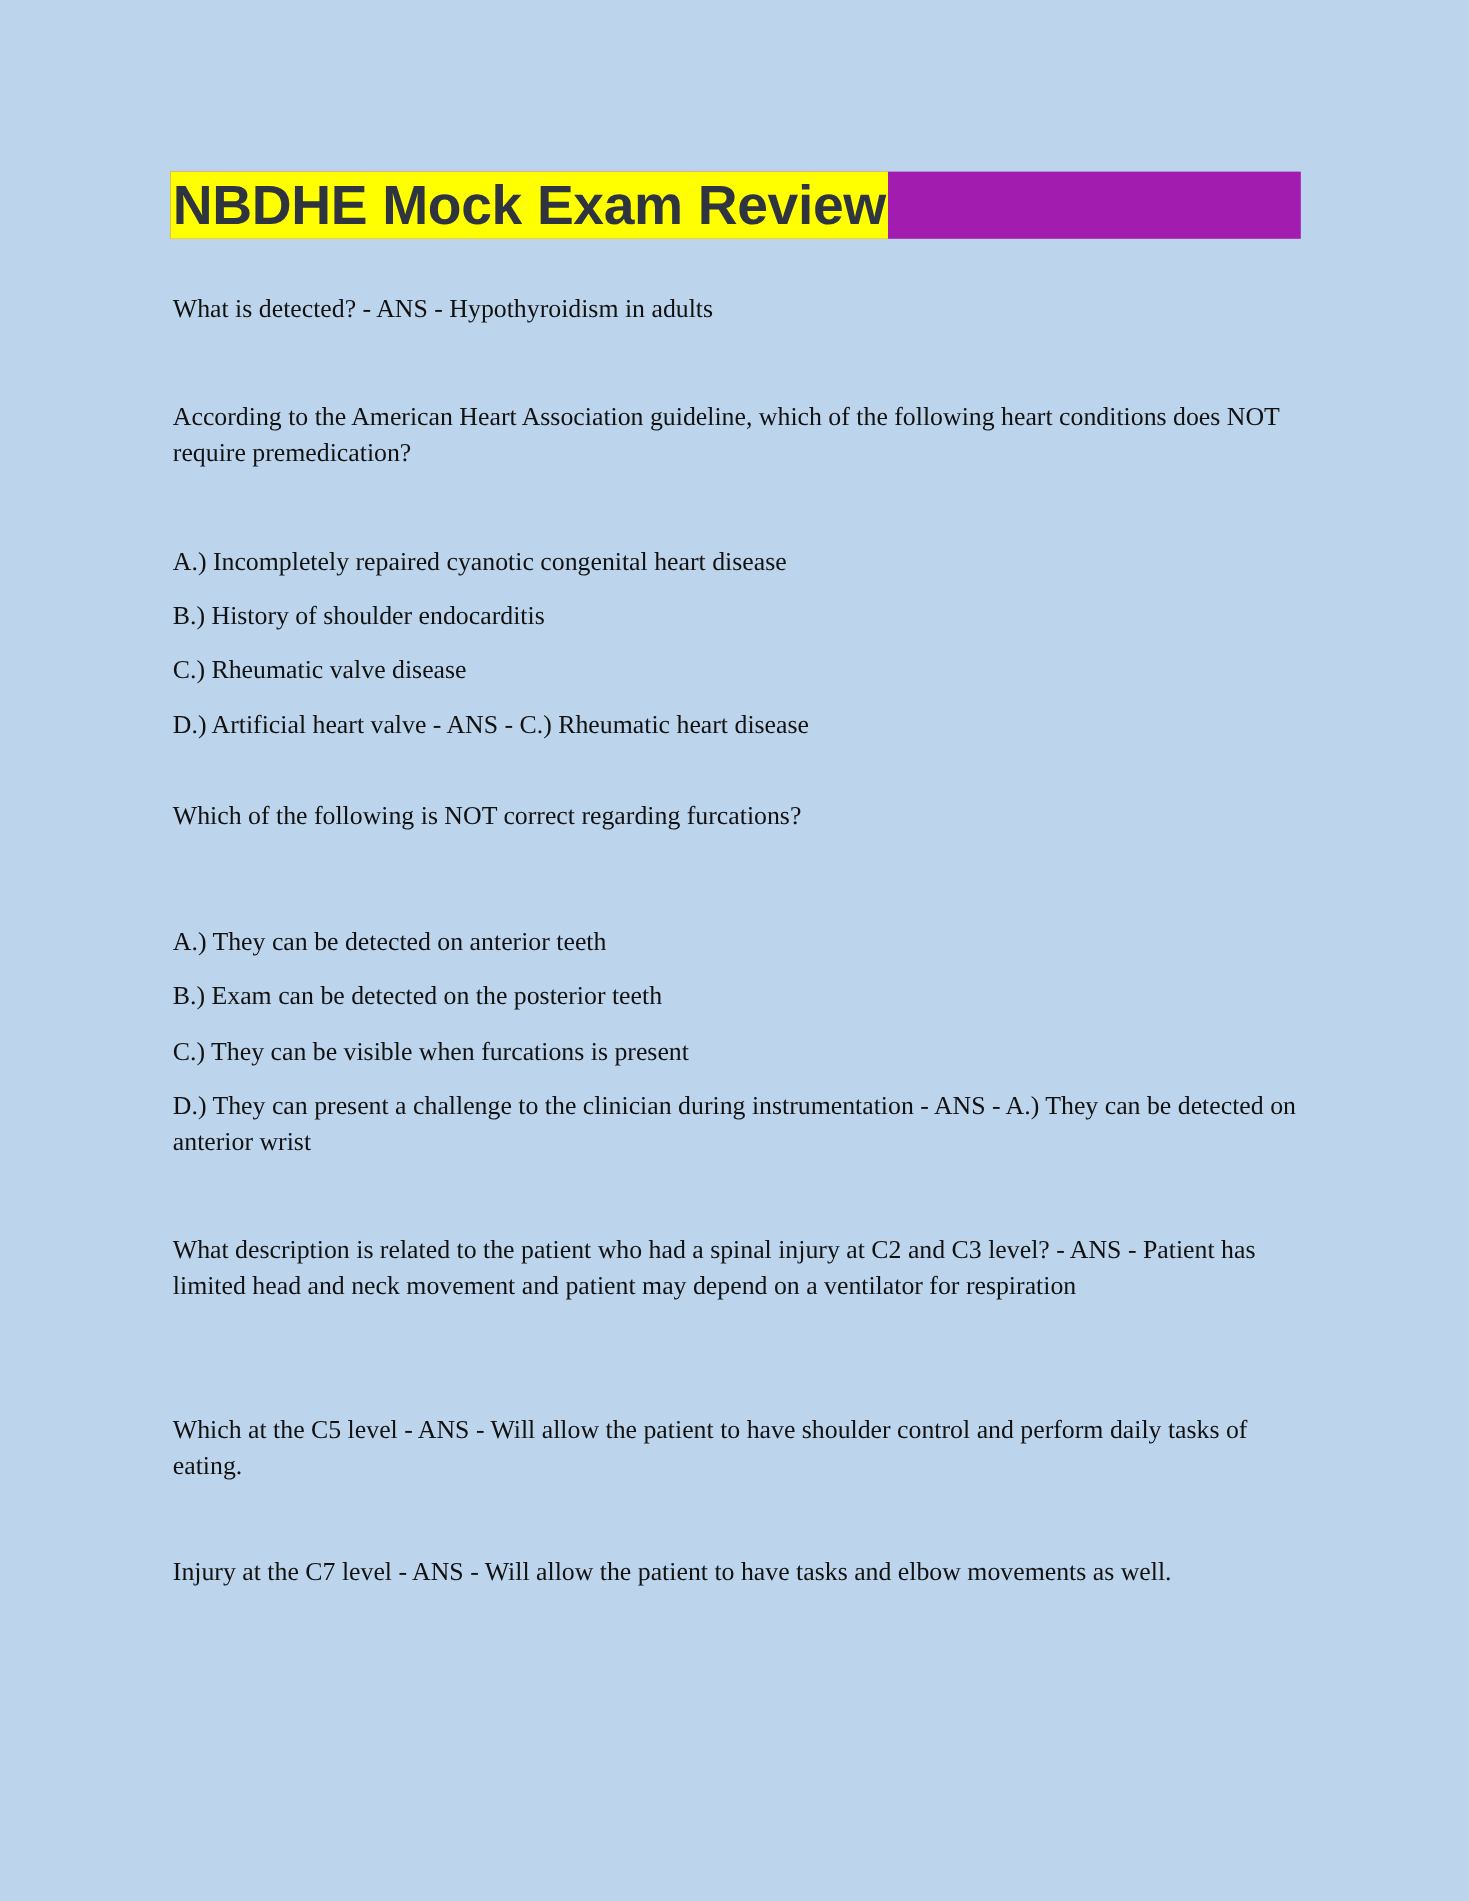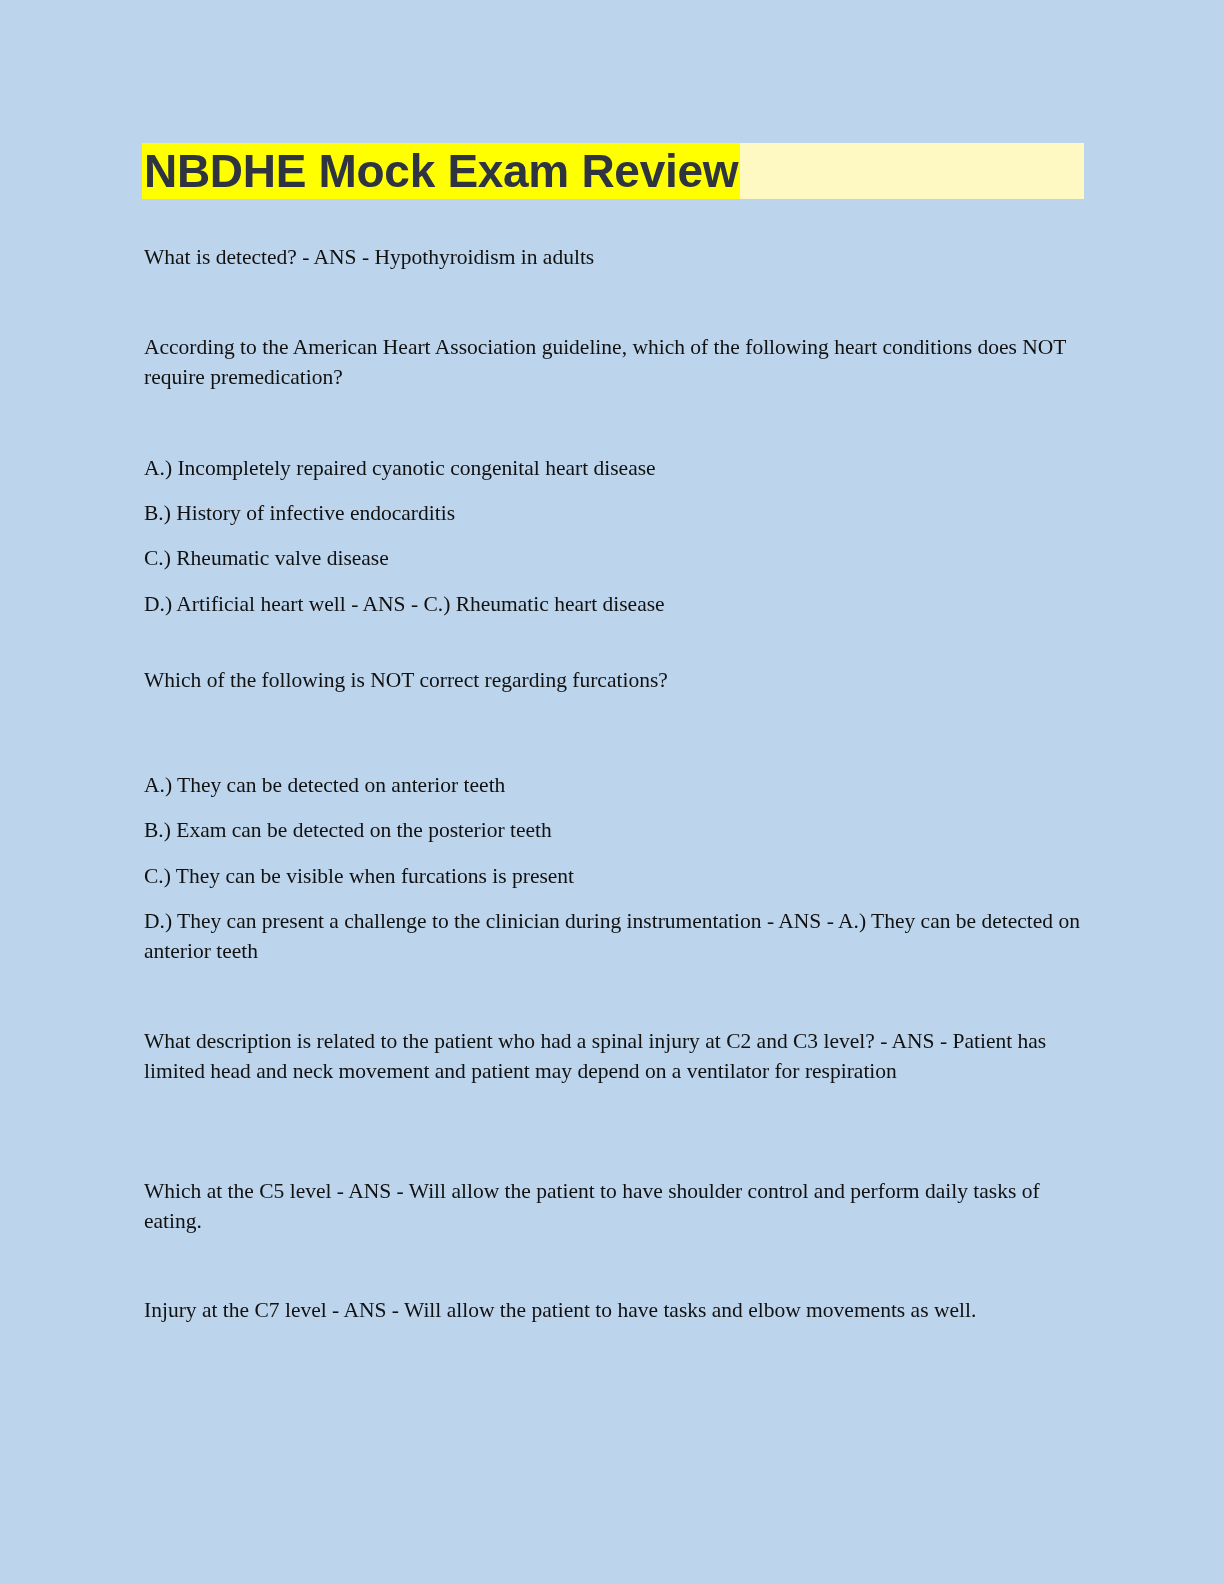--- a/index.html
+++ b/index.html
@@ -6,21 +6,21 @@
     body {
       width: 1224px; height: 1584px;
       background: #bdd5ec;
       position: relative;
       overflow: hidden;
     }
     .title-box {
       position: absolute;
       left: 142px; top: 143px;
       width: 942px; height: 56px;
-      background: #fef9c3;
+      background: #a21caf;
     }
     .title {
       position: absolute;
       left: 0; top: 0;
       height: 56px;
       background: #ffff00;
       font-family: "Liberation Sans", sans-serif;
       font-weight: bold;
       font-size: 46px;
       line-height: 56px;
@@ -43,23 +43,23 @@
 </head>
 <body>
 
 <div class="title-box">
   <div class="title">NBDHE Mock Exam Review</div>
 </div>
 
 <p class="p" style="top:242px">What is detected? - ANS - Hypothyroidism in adults</p>
 <p class="p" style="top:332px">According to the American Heart Association guideline, which of the following heart conditions does NOT require premedication?</p>
 <p class="p" style="top:453px">A.) Incompletely repaired cyanotic congenital heart disease</p>
-<p class="p" style="top:498px">B.) History of infective endocarditis</p>
+<p class="p" style="top:498px">B.) History of shoulder endocarditis</p>
 <p class="p" style="top:543px">C.) Rheumatic valve disease</p>
-<p class="p" style="top:589px">D.) Artificial heart well - ANS - C.) Rheumatic heart disease</p>
+<p class="p" style="top:589px">D.) Artificial heart valve - ANS - C.) Rheumatic heart disease</p>
 <p class="p" style="top:665px">Which of the following is NOT correct regarding furcations?</p>
 <p class="p" style="top:770px">A.) They can be detected on anterior teeth</p>
 <p class="p" style="top:815px">B.) Exam can be detected on the posterior teeth</p>
 <p class="p" style="top:861px">C.) They can be visible when furcations is present</p>
-<p class="p" style="top:906px">D.) They can present a challenge to the clinician during instrumentation - ANS - A.) They can be detected on anterior teeth</p>
+<p class="p" style="top:906px">D.) They can present a challenge to the clinician during instrumentation - ANS - A.) They can be detected on anterior wrist</p>
 <p class="p" style="top:1026px">What description is related to the patient who had a spinal injury at C2 and C3 level? - ANS - Patient has limited head and neck movement and patient may depend on a ventilator for respiration</p>
 <p class="p" style="top:1176px">Which at the C5 level - ANS - Will allow the patient to have shoulder control and perform daily tasks of eating.</p>
 <p class="p" style="top:1295px">Injury at the C7 level - ANS - Will allow the patient to have tasks and elbow movements as well.</p>
 
 </body></html>

